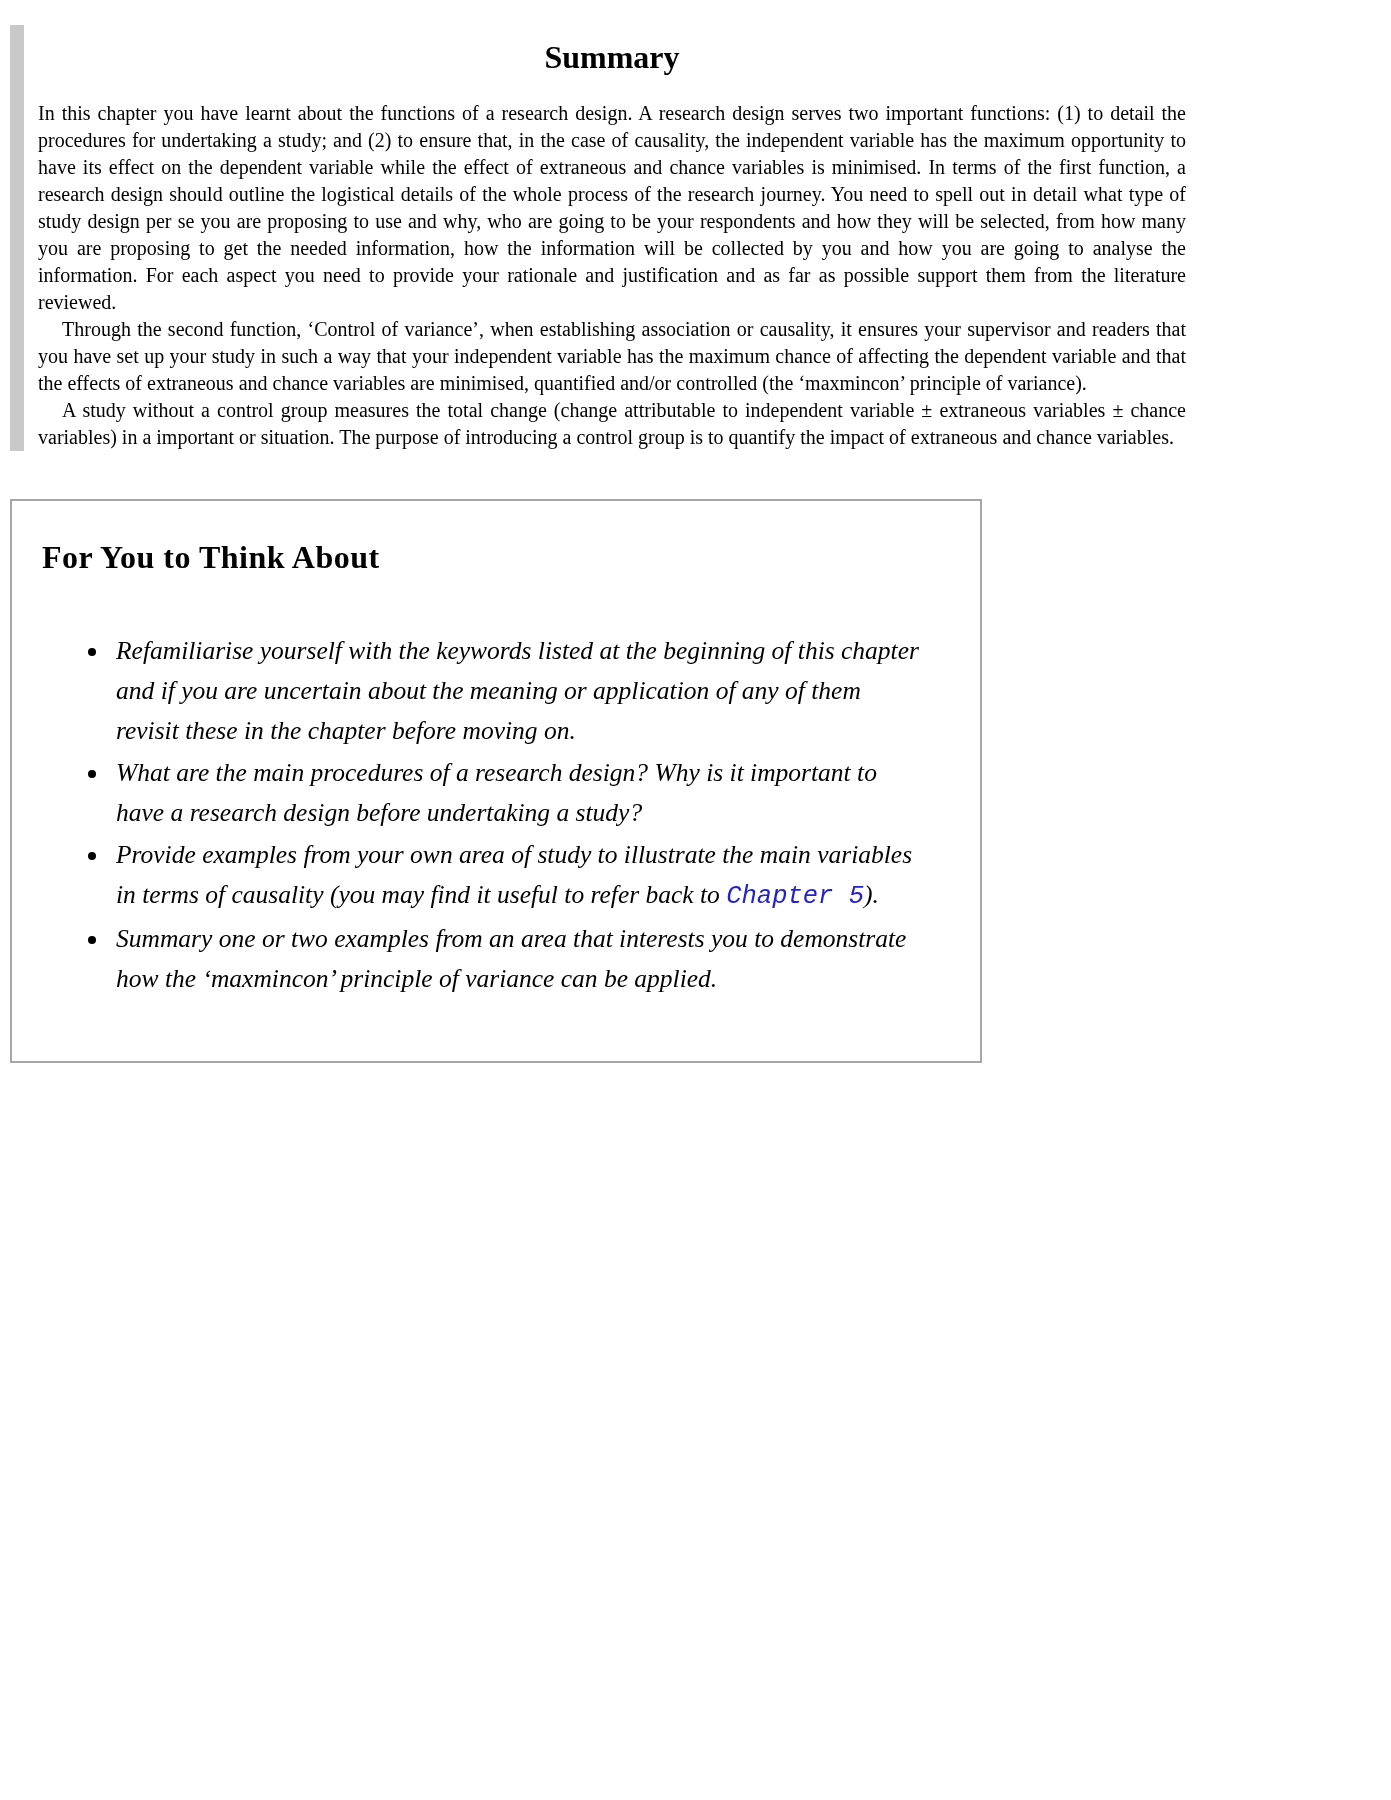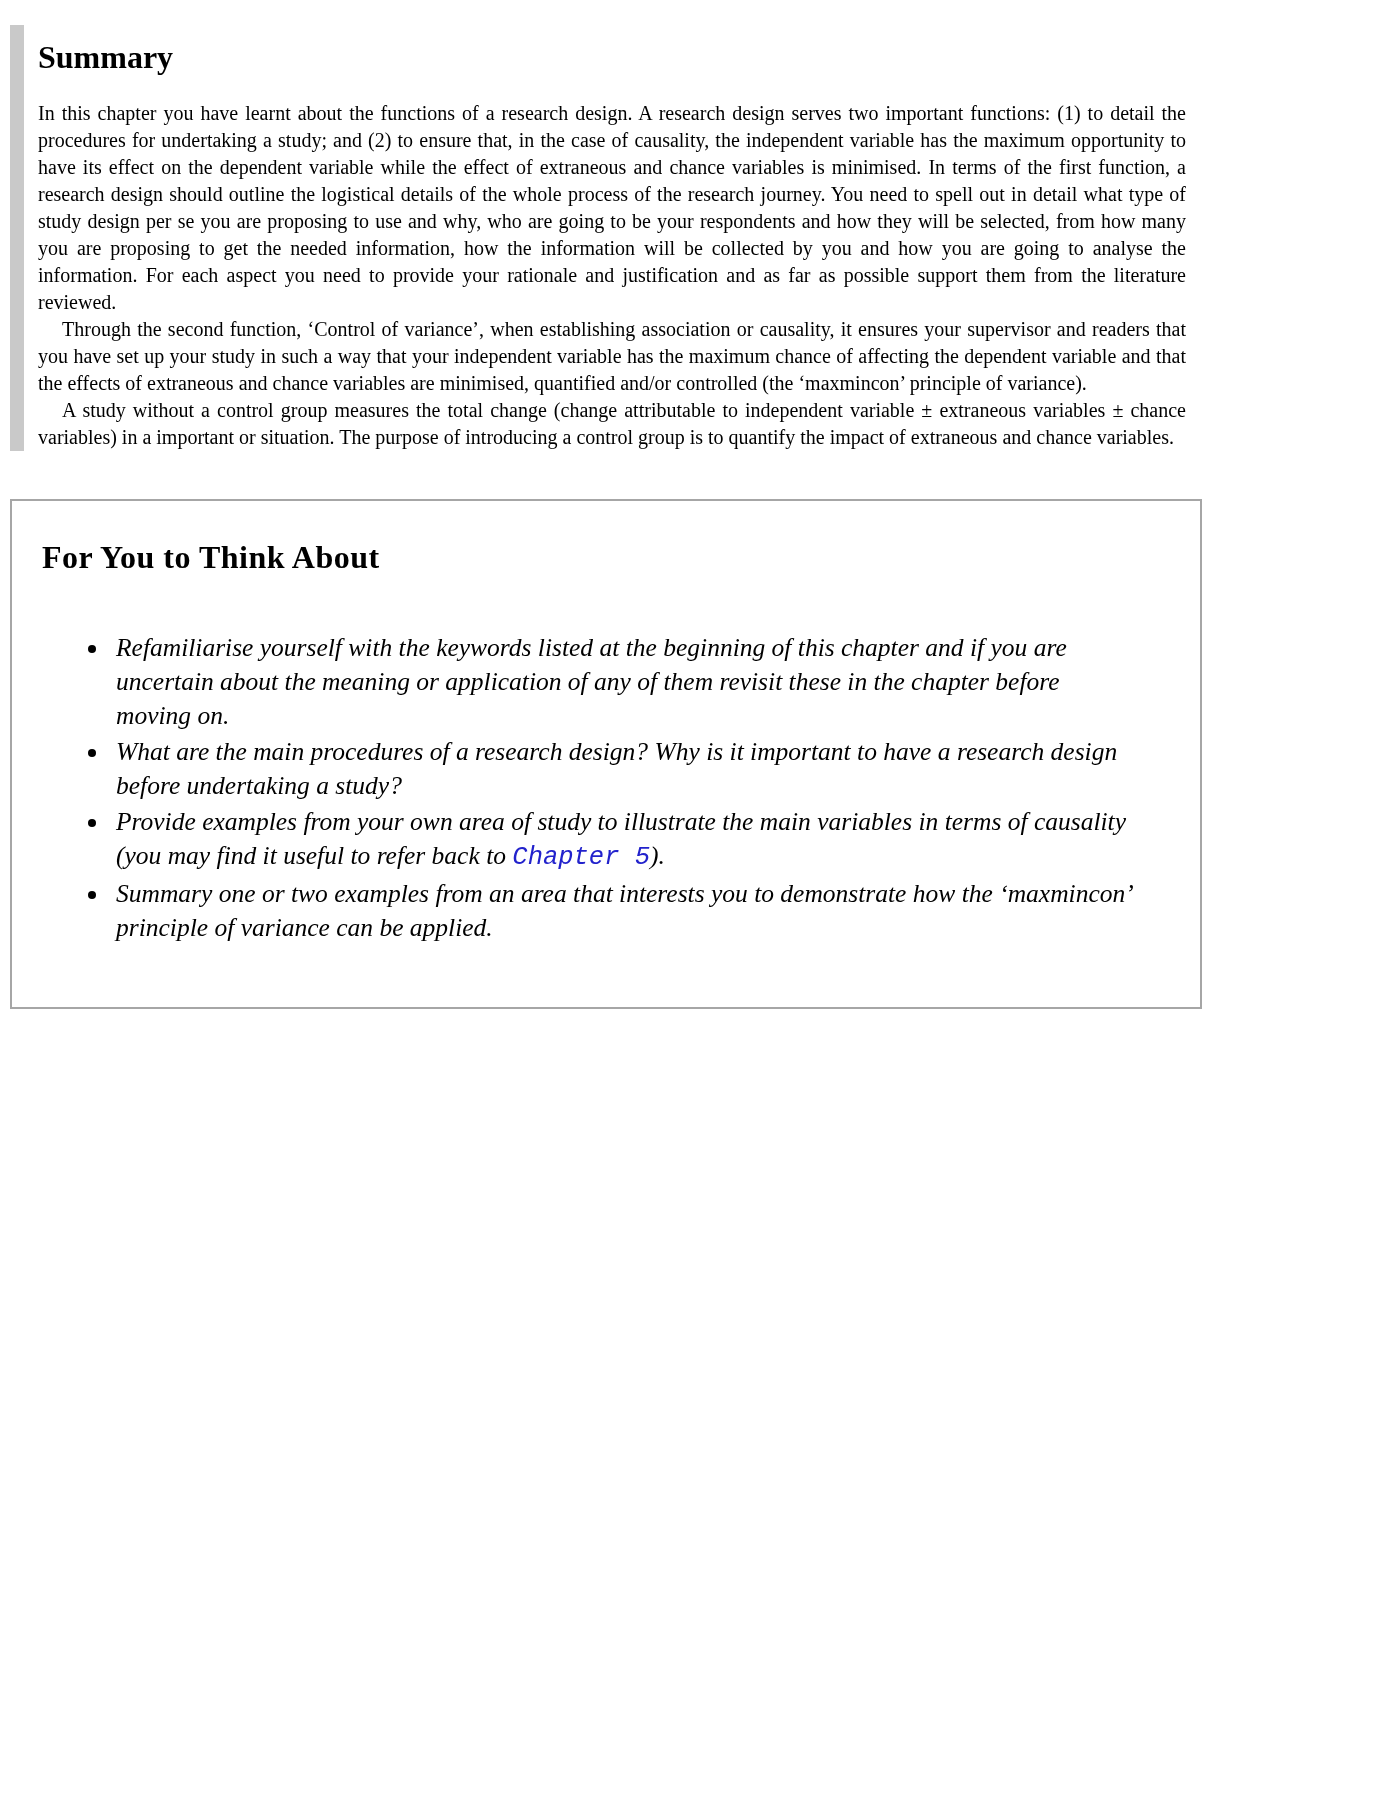--- a/index.html
+++ b/index.html
@@ -21,54 +21,55 @@
   .quote-bar {
     flex: 0 0 14px;
     width: 14px;
     background: #c9c9c9;
   }
   .summary-content {
     padding-left: 14px;
     width: 100%;
   }
   .summary-title {
+    text-align: center;
     font-size: 32px;
     font-weight: bold;
     padding-top: 14px;
     margin-bottom: 24px;
   }
   .para {
     font-size: 20px;
     line-height: 27px;
     text-align: justify;
   }
   .para.indent { text-indent: 24px; }
 
   
   .think-box {
     margin: 48px 0 0 10px;
-    width: 1192px;
+    width: 972px;
     min-height: 486px;
     border: 2px solid #a6a6a6;
     padding: 38px 60px 60px 30px;
   }
   .think-title {
     font-size: 32px;
     font-weight: bold;
     letter-spacing: 0.5px;
   }
   .think-list {
     margin-top: 55px;
     padding-left: 68px;
     list-style: disc;
   }
   .think-list li {
     font-style: italic;
     font-size: 25.5px;
-    line-height: 34px;
+    line-height: 40px;
     padding-left: 6px;
     margin-bottom: 2px;
     text-align: left;
   }
   .chapter-link {
     font-style: italic;
     text-decoration: none;
     cursor: pointer;
     font-family: Liberation Mono, monospace;
   }

